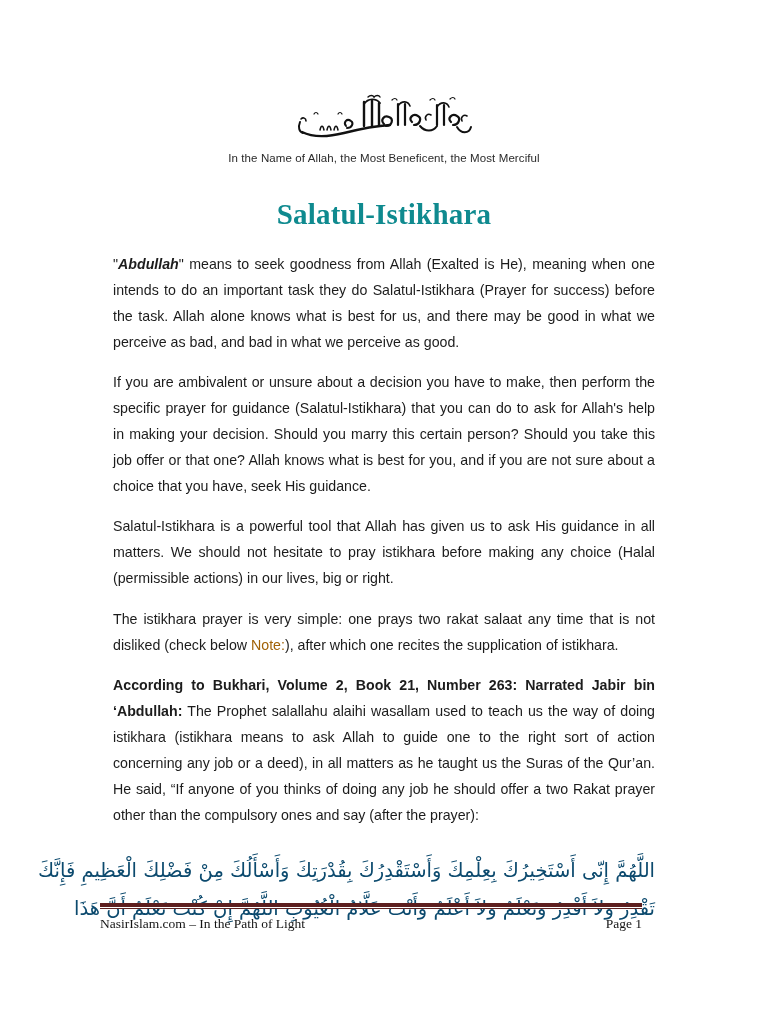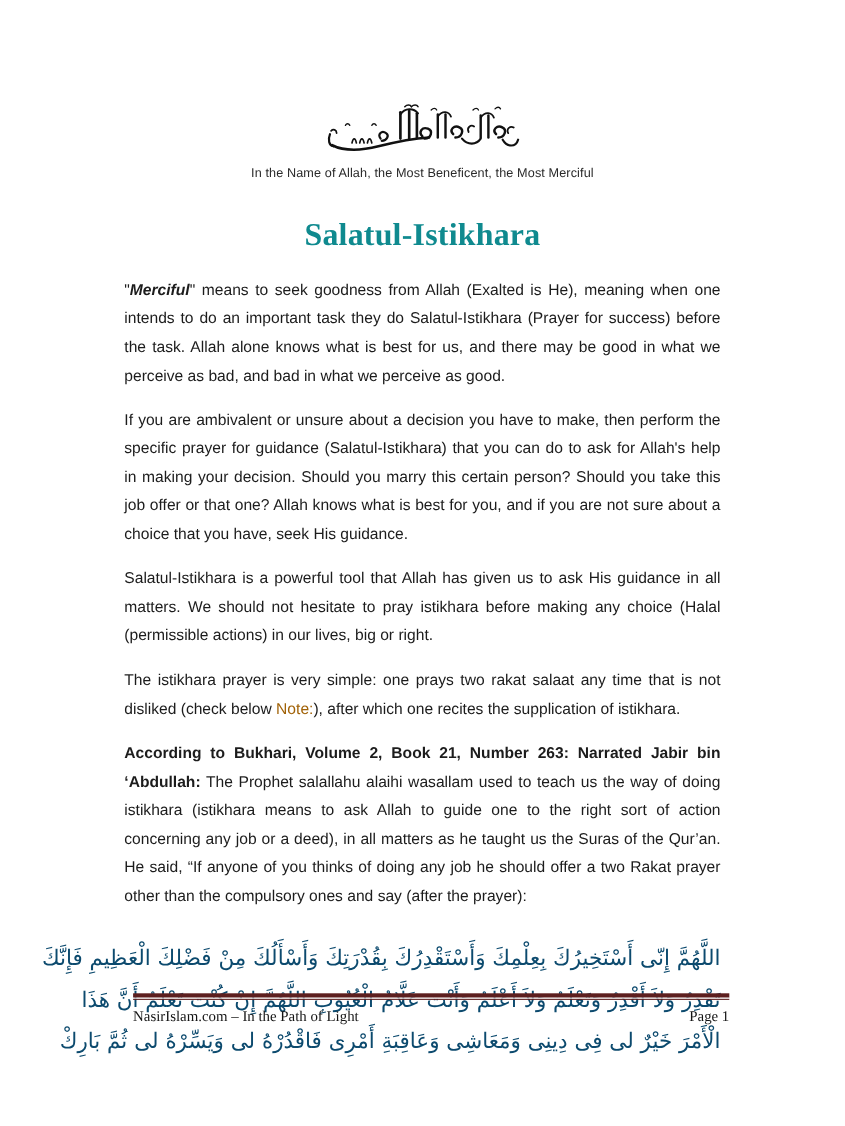--- a/index.html
+++ b/index.html
@@ -97,21 +97,21 @@
   .arabic-line {
     display: block;
     text-align: justify;
     text-align-last: justify;
     white-space: nowrap;
   }
 
   
   .footer {
     position: absolute;
-    left: 121px;
+    left: 100px;
     top: 903px;
     width: 542px;
   }
   .footer-rule-thick {
     height: 4px;
     background: #5d1f1f;
     width: 100%;
   }
   .footer-rule-gap {
     height: 1px;
@@ -188,34 +188,33 @@
             <path d="M156 7 C 158 5, 160 5, 161 7" stroke-width="1.2"></path>
           </g>
         </svg>
       </span>
     </div>
 
     <div class="bismillah-caption">In the Name of Allah, the Most Beneficent, the Most Merciful</div>
 
     <div class="doc-title">Salatul-Istikhara</div>
 
-    <p class="para first"><span>"</span><span class="it-bold">Merciful</span><span>"</span><span> means to seek goodness from Allah (Exalted is He), meaning when one intends to do an important task they do Salatul-Istikhara (Prayer for success) before the task. Allah alone knows what is best for us, and there may be good in what we perceive as bad, and bad in what we perceive as good.</span></p>
+    <p class="para first"><span>"</span><span class="it-bold">Abdullah</span><span>"</span><span> means to seek goodness from Allah (Exalted is He), meaning when one intends to do an important task they do Salatul-Istikhara (Prayer for success) before the task. Allah alone knows what is best for us, and there may be good in what we perceive as bad, and bad in what we perceive as good.</span></p>
 
     <p class="para">If you are ambivalent or unsure about a decision you have to make, then perform the specific prayer for guidance (Salatul-Istikhara) that you can do to ask for Allah's help in making your decision. Should you marry this certain person? Should you take this job offer or that one? Allah knows what is best for you, and if you are not sure about a choice that you have, seek His guidance.</p>
 
     <p class="para">Salatul-Istikhara is a powerful tool that Allah has given us to ask His guidance in all matters. We should not hesitate to pray istikhara before making any choice (Halal (permissible actions) in our lives, big or right.</p>
 
     <p class="para"><span>The istikhara prayer is very simple: one prays two rakat salaat any time that is not disliked (check below </span><span class="note-red">Note:</span><span>), after which one recites the supplication of istikhara.</span></p>
 
     <p class="para"><span class="bold-lead">According to Bukhari, Volume 2, Book 21, Number 263: Narrated Jabir bin ‘Abdullah:</span><span> The Prophet salallahu alaihi wasallam used to teach us the way of doing istikhara (istikhara means to ask Allah to guide one to the right sort of action concerning any job or a deed), in all matters as he taught us the Suras of the Qur’an. He said, “If anyone of you thinks of doing any job he should offer a two Rakat prayer other than the compulsory ones and say (after the prayer):</span></p>
 
     <div class="arabic-block">
       <span class="arabic-line">اللَّهُمَّ إِنّى أَسْتَخِيرُكَ بِعِلْمِكَ وَأَسْتَقْدِرُكَ بِقُدْرَتِكَ وَأَسْأَلُكَ مِنْ فَضْلِكَ الْعَظِيمِ فَإِنَّكَ</span>
       <span class="arabic-line">تَقْدِرُ وَلاَ أَقْدِرُ وَتَعْلَمُ وَلاَ أَعْلَمُ وَأَنْتَ عَلَّامُ الْغُيُوبِ اللَّهُمَّ إِنْ كُنْتَ تَعْلَمُ أَنَّ هَذَا</span>
-      <span class="arabic-line">الْأَمْرَ خَيْرٌ لى فِى دِينِى وَمَعَاشِى وَعَاقِبَةِ أَمْرِى فَاقْدُرْهُ لى وَيَسِّرْهُ لى ثُمَّ بَارِكْ</span>
     </div>
 
   </div>
 
   <div class="footer">
     <div class="footer-rule-thick"></div>
     <div class="footer-rule-gap"></div>
     <div class="footer-rule-thin"></div>
     <div class="footer-row">
       <span class="footer-left">NasirIslam.com – In the Path of Light</span>

